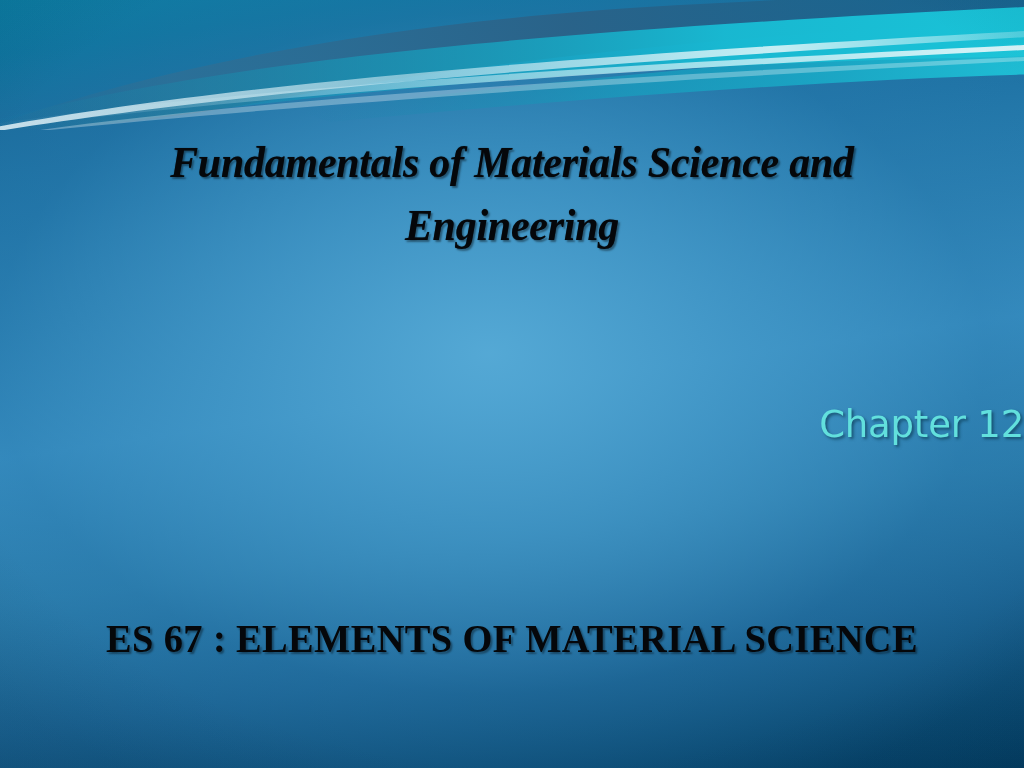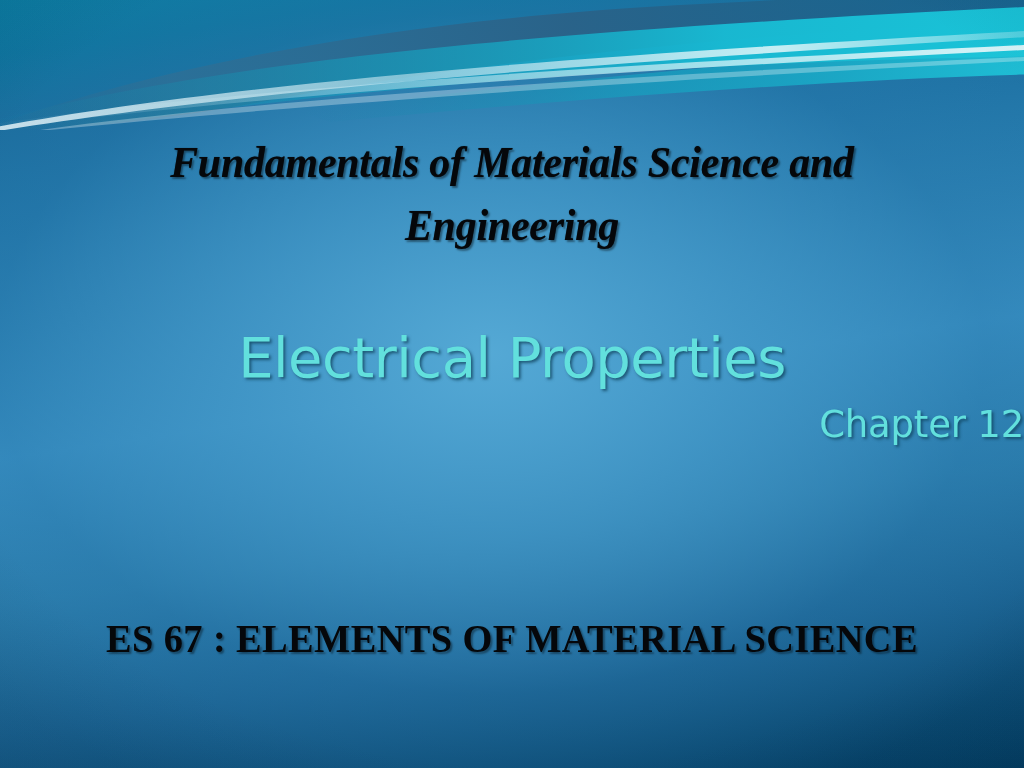--- a/index.html
+++ b/index.html
@@ -170,20 +170,19 @@
     <path d="M -20,126 C 210,92 540,68 1044,44 L 1044,49 C 540,74 220,100 -20,131 Z" fill="url(#gLight2)"></path>
     <path d="M 40,130 C 260,100 600,76 1044,56 L 1044,60 C 600,82 270,108 50,130 Z" fill="#ffffff" opacity="0.30"></path>
   </svg>
 
   <div class="vignette"></div>
 
   <div class="text-layer">
     <div class="title">Fundamentals of Materials Science and
 Engineering</div>
 
-    <div class="subtitle">Electrical Properties</div>
 
     <div class="chapter">Chapter 12</div>
 
     <div class="footer">ES 67 : ELEMENTS OF MATERIAL SCIENCE</div>
   </div>
 
 </div>
 
 </body></html>

